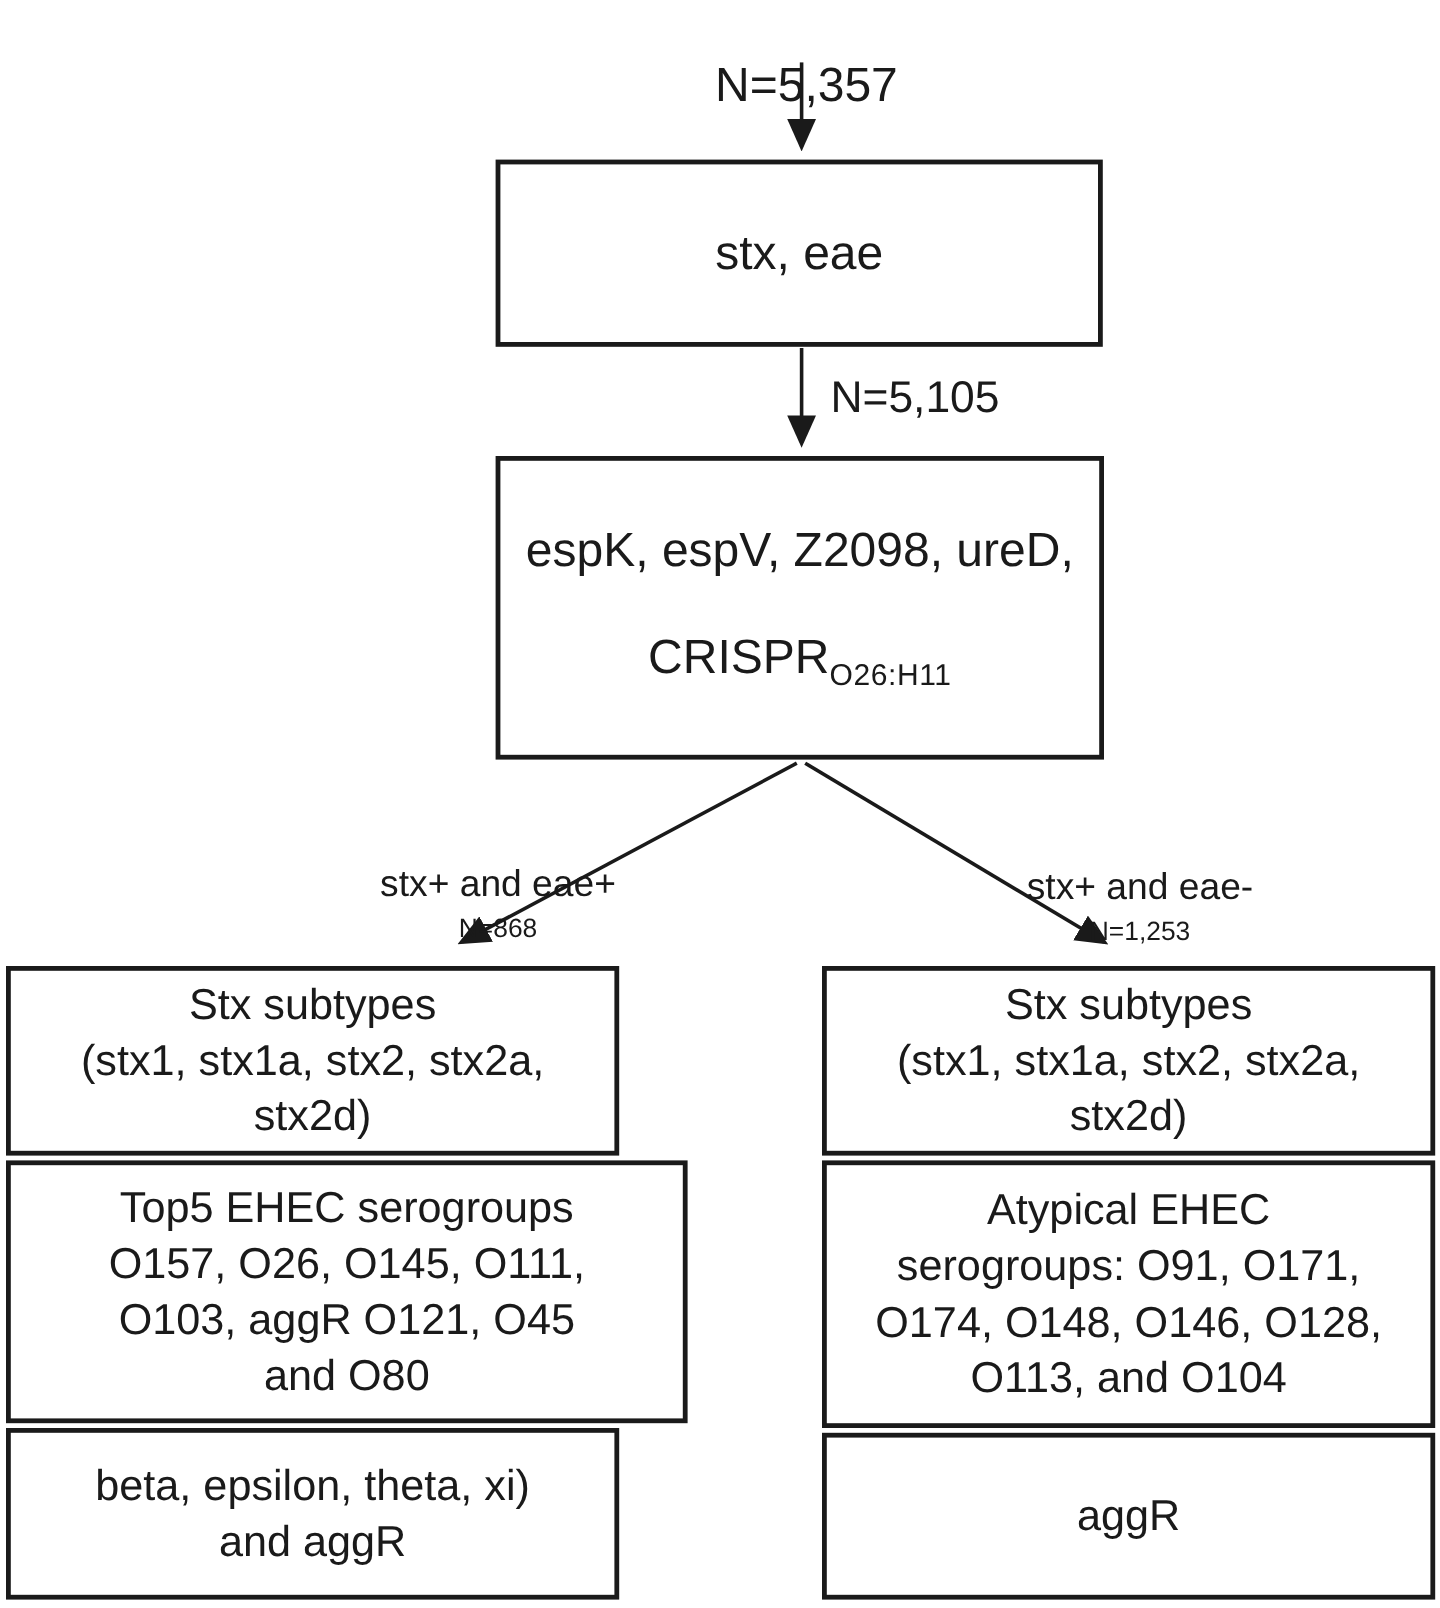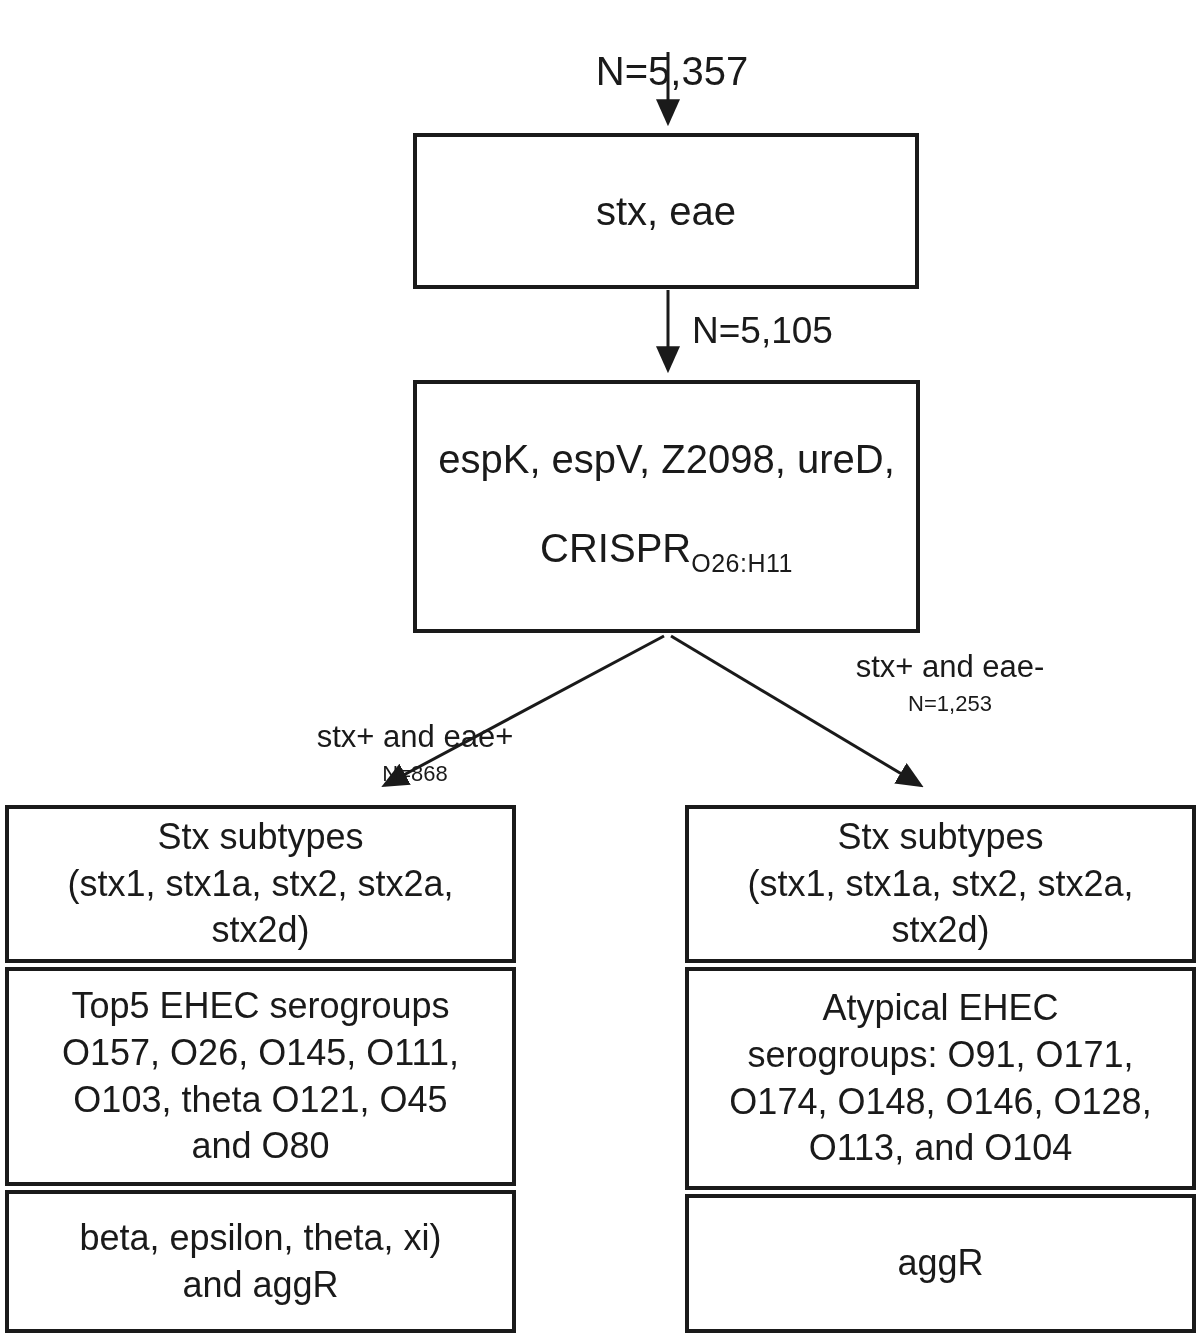--- a/index.html
+++ b/index.html
@@ -66,37 +66,37 @@
   </div>
 </div>
 
 <div class="label" style="left:270px; top:682px; width:290px;margin-top:36px;">
   <div class="branch-cond">
     <span class="it">stx</span><span>+ and </span><span class="it">eae</span><span>+</span>
   </div>
   <div class="branch-n">N=868</div>
 </div>
 
-<div class="label" style="left:800px; top:648px; width:300px;">
+<div class="label" style="left:800px; top:720px; width:300px;">
   <div class="branch-cond">
     <span class="it">stx</span><span>+ and </span><span class="it">eae</span><span>-</span>
   </div>
   <div class="branch-n">N=1,253</div>
 </div>
 
 <div class="box mid" style="left:5px; top:805px; width:511px; height:158px;">
   <div>Stx subtypes</div>
   <div class="it">(stx1, stx1a, stx2, stx2a,</div>
   <div class="it">stx2d)</div>
 </div>
 
-<div class="box mid" style="left:5px; top:967px; width:511px; height:219px;">
+<div class="box mid" style="left:5px; top:967px; width:568px; height:219px;">
   <div>Top5 EHEC serogroups</div>
   <div>O157, O26, O145, O111,</div>
-  <div>O103, theta O121, O45</div>
+  <div>O103, aggR O121, O45</div>
   <div>and O80</div>
 </div>
 
 <div class="box mid" style="left:5px; top:1190px; width:511px; height:143px;">
   <div>beta, epsilon, theta, xi)</div>
   <div>
     <span>and </span><span class="it">aggR</span>
   </div>
 </div>
 

